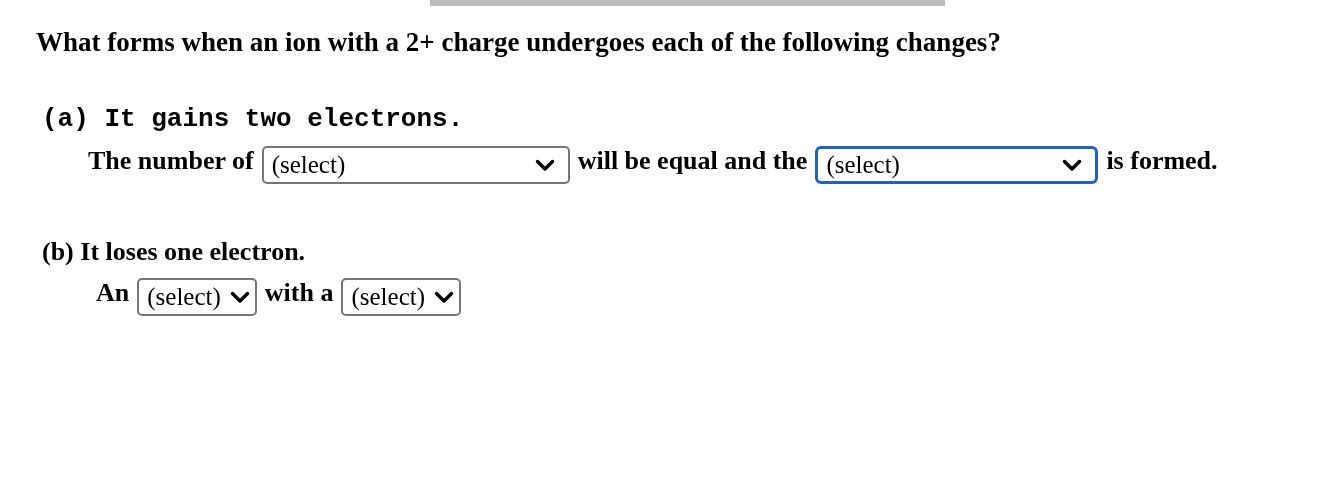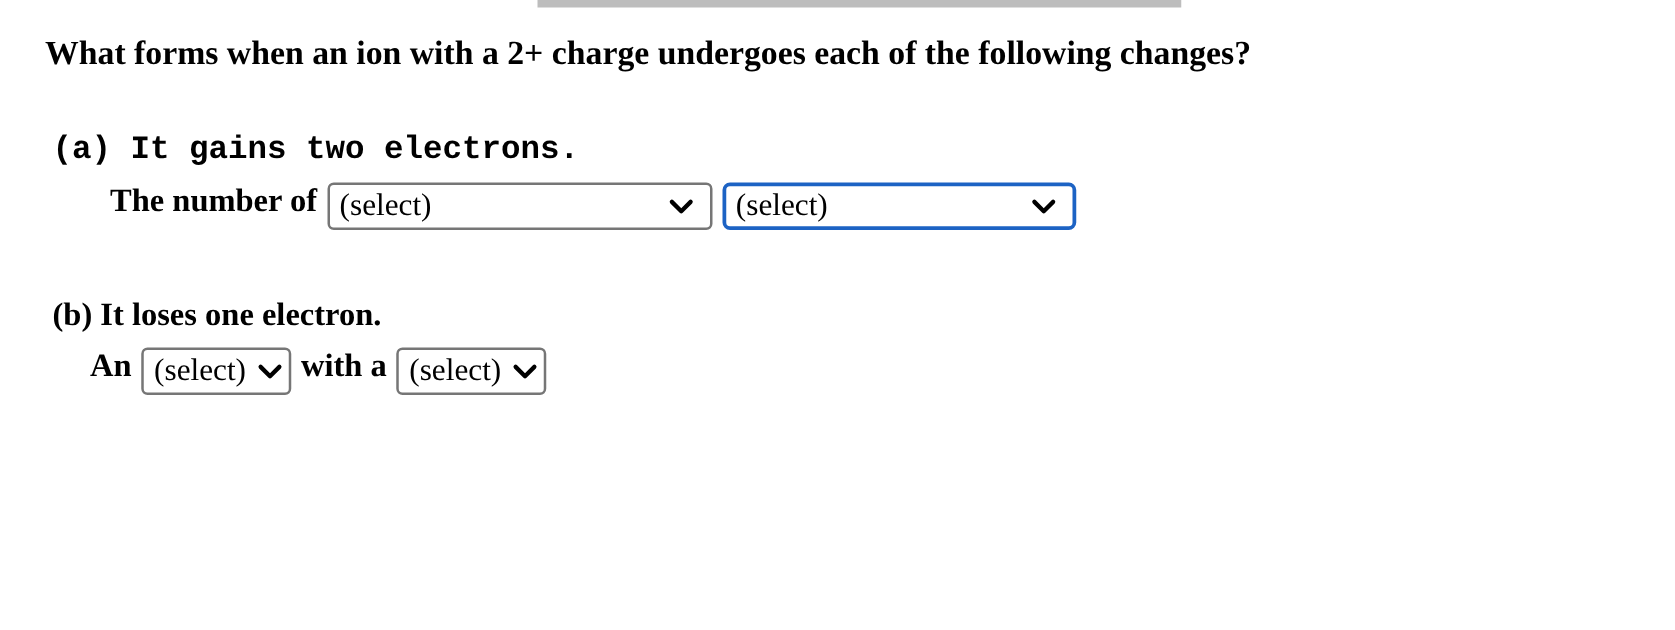--- a/index.html
+++ b/index.html
@@ -58,21 +58,21 @@
 
   .answer-line {
     position: absolute;
     display: flex;
     align-items: flex-start;
     font-size: 26px;
     font-weight: bold;
     white-space: nowrap;
   }
   .answer-line-a { left: 88px; top: 146px; }
-  .answer-line-b { left: 72px; top: 278px; }
+  .answer-line-b { left: 96px; top: 278px; }
 
   .txt {
     display: inline-block;
   }
   .sp-l { margin-left: 8px; }
 
   
   .sel {
     box-sizing: border-box;
     display: inline-flex;
@@ -130,30 +130,32 @@
 
     <span class="sel wide-1 sp-l">
       <span class="sel-value">(select)</span>
       <span class="chev">
         <svg width="22" height="20" viewBox="0 0 22 20" xmlns="http://www.w3.org/2000/svg">
           <path d="M3.5 6.5 L11 14 L18.5 6.5" fill="none" stroke="#000000" stroke-width="3.4" stroke-linecap="round" stroke-linejoin="round"></path>
         </svg>
       </span>
     </span>
 
+    <span class="txt sp-l">will be equal and the</span>
 
     <span class="sel wide-2 focused sp-l">
       <span class="sel-value">(select)</span>
       <span class="chev">
         <svg width="22" height="20" viewBox="0 0 22 20" xmlns="http://www.w3.org/2000/svg">
           <path d="M3.5 6.5 L11 14 L18.5 6.5" fill="none" stroke="#000000" stroke-width="3.4" stroke-linecap="round" stroke-linejoin="round"></path>
         </svg>
       </span>
     </span>
 
+    <span class="txt sp-l">is formed.</span>
   </div>
 
   <div class="part part-b-label">(b) It loses one electron.</div>
 
   <div class="answer-line answer-line-b">
     <span class="txt">An</span>
 
     <span class="sel auto sp-l">
       <span class="sel-value">(select)</span>
       <span class="chev">

